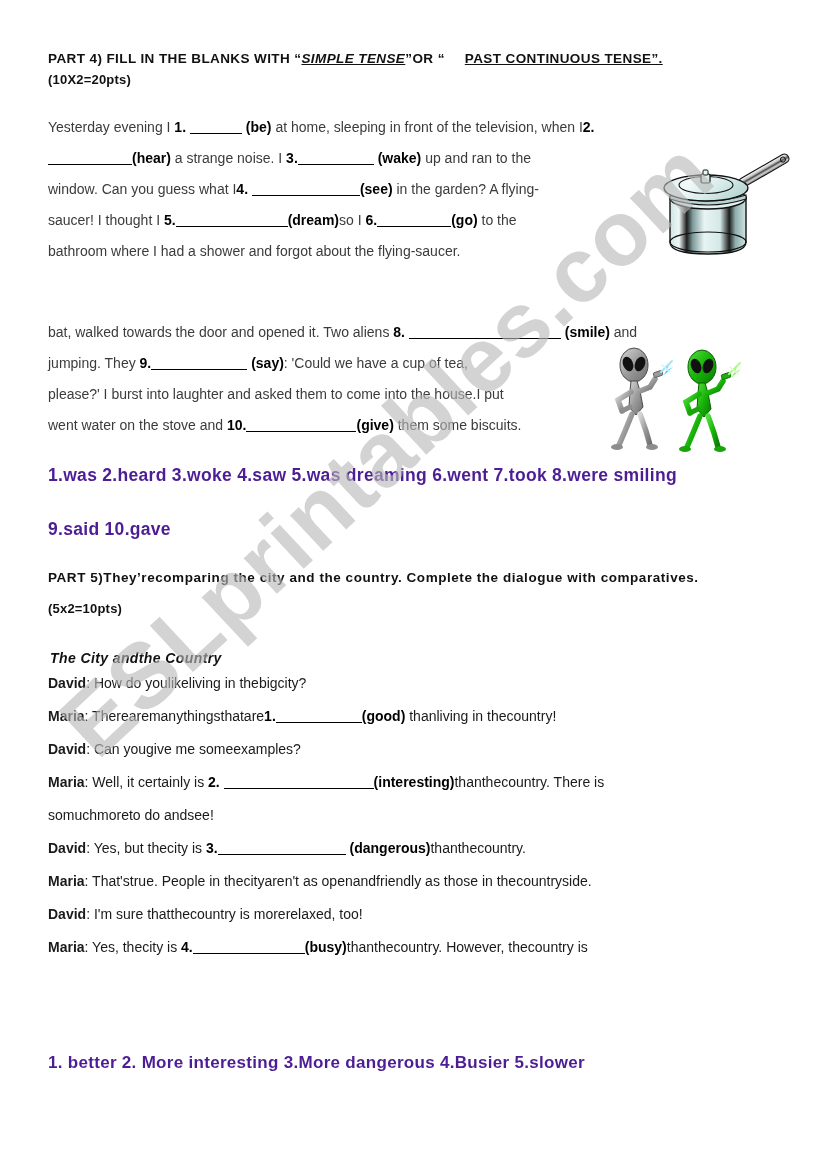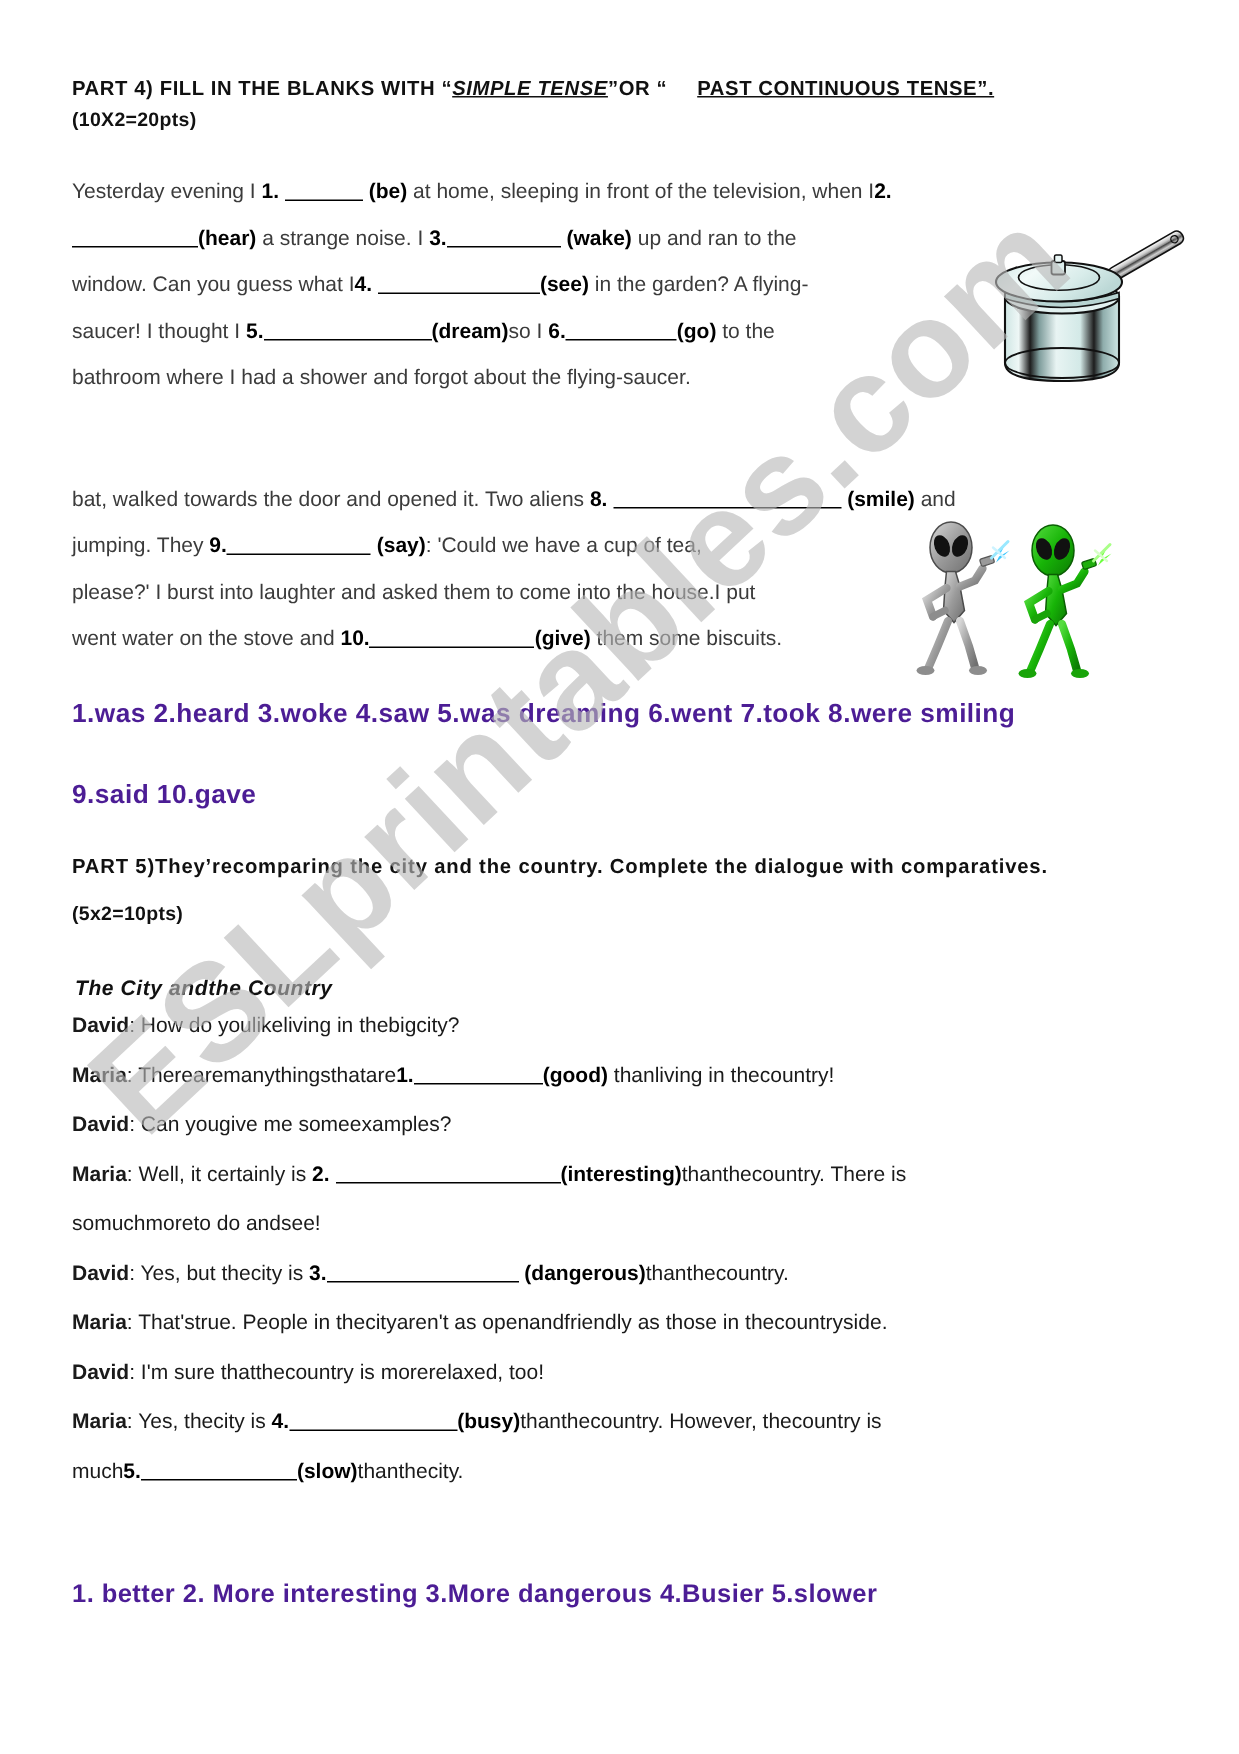--- a/index.html
+++ b/index.html
@@ -221,23 +221,20 @@
   </div>
 
   <div class="blk dline" style="left:48px; top:898px;">
     <span class="spk">David</span><span>:</span><span> I'm sure thatthecountry is morerelaxed, too!</span>
   </div>
 
   <div class="blk dline" style="left:48px; top:931px;">
     <span class="spk">Maria</span><span>:</span><span> Yes, thecity is </span><b>4.</b><span class="blank" style="width:112px"></span><b>(busy)</b><span>thanthecountry. However, thecountry is</span>
   </div>
 
-  <div class="blk dline" style="left:48px; top:964px;">
-    <span>much</span><b>5.</b><span class="blank" style="width:104px"></span><b>(slow)</b><span>thanthecity.</span>
-  </div>
 
 
   <div class="blk answers" style="left:48px; top:1050px; font-size:17px;">1. better 2. More interesting 3.More dangerous 4.Busier 5.slower</div>
 
 </div>
 
 <div class="clip" style="left:648px; top:150px; width:150px; height:120px;">
   <svg width="150" height="120" viewBox="0 0 150 120" xmlns="http://www.w3.org/2000/svg">
     <defs>
       <linearGradient id="potG" x1="0" y1="0" x2="1" y2="0">

